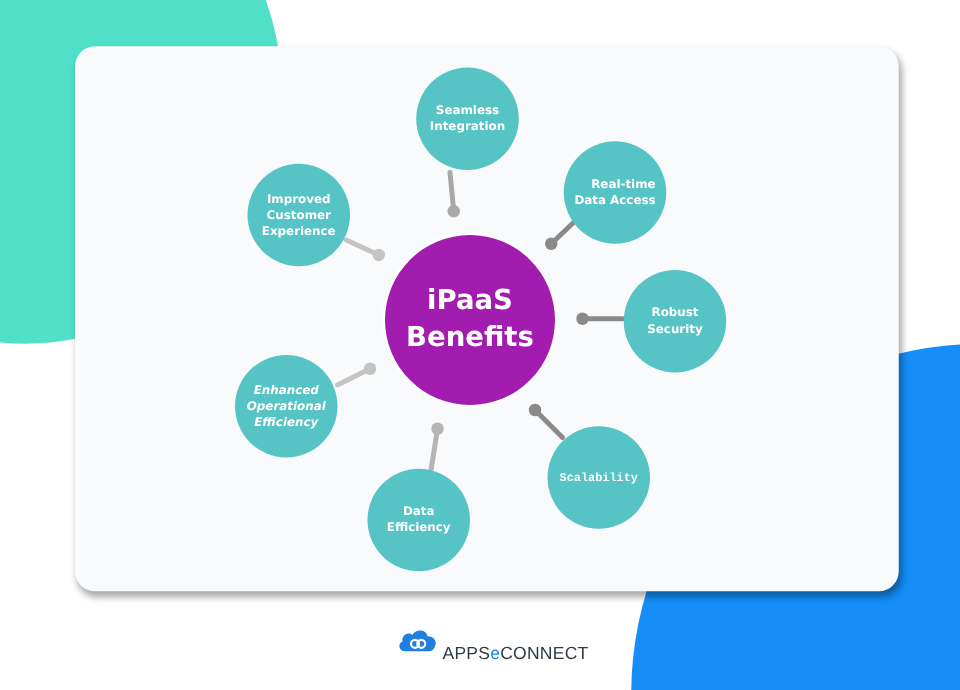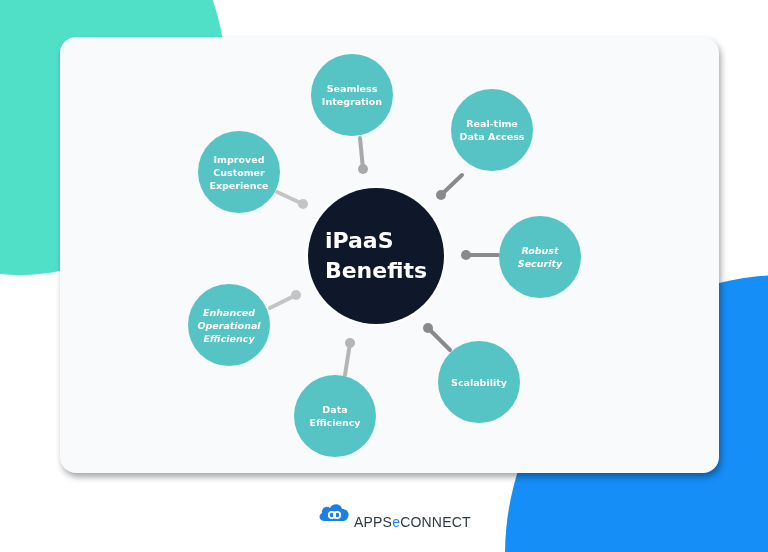--- a/index.html
+++ b/index.html
@@ -24,22 +24,22 @@
     svg.connectors { position: absolute; left: 0; top: 0; width: 768px; height: 552px; }
     .node {
       position: absolute; width: 82px; height: 82px; border-radius: 50%;
       background: #56c3c4; color: #ffffff;
       display: flex; align-items: center; justify-content: center; text-align: center;
       font-weight: bold; font-size: 9.5px; line-height: 13px;
       white-space: pre-line;
     }
     .center-node {
       position: absolute; left: 308px; top: 188px; width: 136px; height: 136px;
-      border-radius: 50%; background: #0f172a; color: #ffffff;
-      display: flex; align-items: center; justify-content: center; text-align: left;
+      border-radius: 50%; background: #a21caf; color: #ffffff;
+      display: flex; align-items: center; justify-content: center; text-align: center;
       font-weight: bold; font-size: 22px; line-height: 30px; white-space: pre-line;
       box-shadow: 0 0 0 2px #ffffff;
     }
     .logo {
       position: absolute; left: 318px; top: 502px; height: 20px;
       display: flex; align-items: center; gap: 4px;
     }
     .logo-text {
       font-family: "Liberation Sans", sans-serif; font-size: 14px; color: #2f3a45;
       letter-spacing: 0.2px;
@@ -77,27 +77,27 @@
     <circle cx="296" cy="295" r="5" fill="#c4c4c4"></circle>
 
     <line x1="277" y1="192" x2="303" y2="204" stroke="#c4c4c4"></line>
     <circle cx="303" cy="204" r="5" fill="#c4c4c4"></circle>
   </g>
 </svg>
 
 <div class="center-node">iPaaS
 Benefits</div>
 
-<div class="node" style="left:311px; top:54px;">Seamless
+<div class="node" style="left:333px; top:54px;">Seamless
 Integration</div>
-<div class="node" style="left:451px; top:89px;">Real-time
+<div class="node" style="left:451px; top:113px;text-align:right;">Real-time
 Data Access</div>
-<div class="node" style="left:499px; top:216px;font-style:italic;">Robust
+<div class="node" style="left:499px; top:216px;">Robust
 Security</div>
-<div class="node" style="left:438px; top:341px;">Scalability</div>
+<div class="node" style="left:438px; top:341px;font-family:Liberation Mono, monospace;">Scalability</div>
 <div class="node" style="left:294px; top:375px;">Data
 Efficiency</div>
 <div class="node" style="left:188px; top:284px;font-style:italic;">Enhanced
 Operational
 Efficiency</div>
 <div class="node" style="left:198px; top:131px;">Improved
 Customer
 Experience</div>
 
 <div class="logo">

